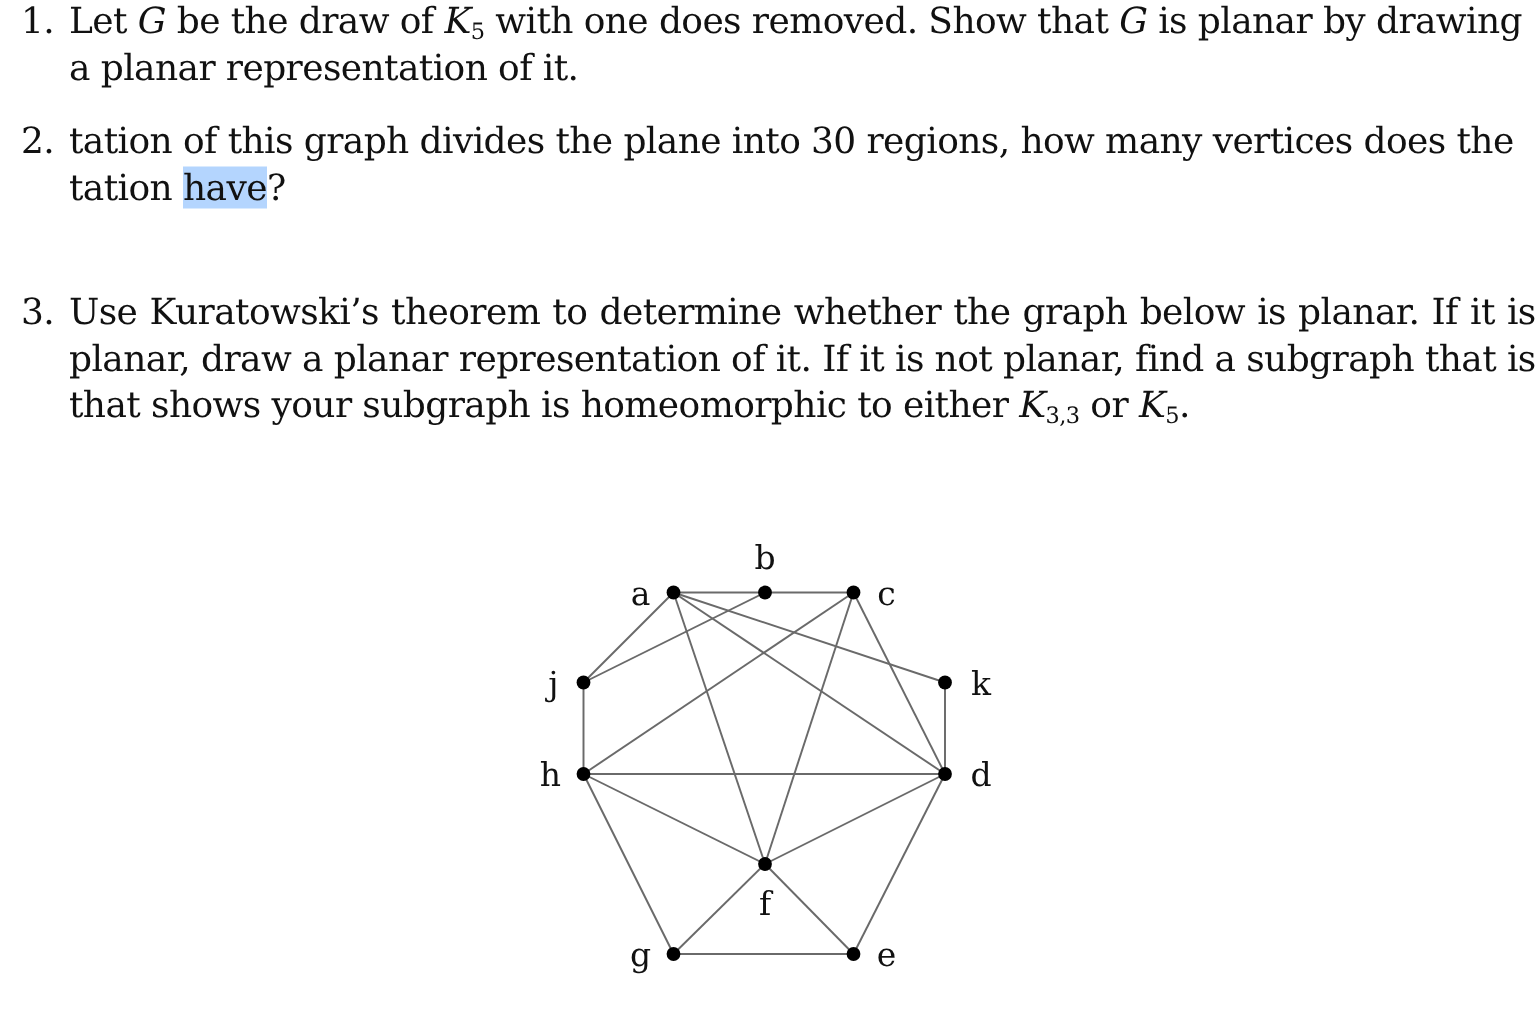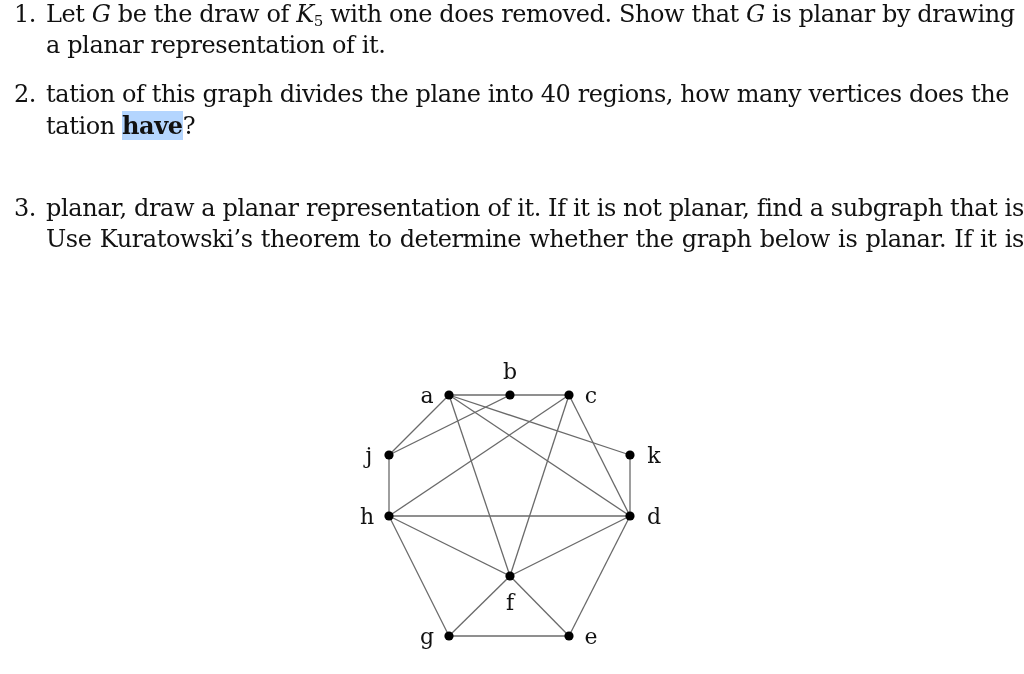--- a/index.html
+++ b/index.html
@@ -46,21 +46,20 @@
       font-style: italic;
     }
     sub {
       font-size: 15px;
       font-style: normal;
       vertical-align: -4px;
       line-height: 0;
     }
     .hl {
       background: #b4d5fe;
-      font-weight: bold;
     }
     #p1 { top: -1px; }
     #p2 { top: 79px; }
     #p3 { top: 193px; }
 
     svg#graph {
       position: absolute;
       left: 0;
       top: 0;
       width: 1024px;
@@ -86,30 +85,31 @@
   <span class="num">1.</span>
   <div class="body">
     <span class="line"><span>Let </span><span class="math">G</span><span> be the draw of </span><span class="math"><span>K</span><sub>5</sub></span><span> with one does removed. Show that </span><span class="math">G</span><span> is planar by drawing</span></span>
     <span class="line last">a planar representation of it.</span>
   </div>
 </div>
 
 <div class="problem" id="p2">
   <span class="num">2.</span>
   <div class="body">
-    <span class="line">tation of this graph divides the plane into 40 regions, how many vertices does the</span>
+    <span class="line">tation of this graph divides the plane into 30 regions, how many vertices does the</span>
     <span class="line last"><span>tation </span><span class="hl">have</span><span>?</span></span>
   </div>
 </div>
 
 <div class="problem" id="p3">
   <span class="num">3.</span>
   <div class="body">
+    <span class="line">Use Kuratowski’s theorem to determine whether the graph below is planar.  If it is</span>
     <span class="line">planar, draw a planar representation of it.  If it is not planar, find a subgraph that is</span>
-    <span class="line">Use Kuratowski’s theorem to determine whether the graph below is planar.  If it is</span>
+    <span class="line last"><span>that shows your subgraph is homeomorphic to either </span><span class="math"><span>K</span><sub>3,3</sub></span><span> or </span><span class="math"><span>K</span><sub>5</sub></span><span>.</span></span>
   </div>
 </div>
 
 <svg id="graph" xmlns="http://www.w3.org/2000/svg" viewBox="0 0 1024 674">
   <g id="edges">
       <line x1="449" y1="395" x2="510" y2="395" class="edge"></line>
       <line x1="510" y1="395" x2="569" y2="395" class="edge"></line>
       <line x1="449" y1="395" x2="389" y2="455" class="edge"></line>
       <line x1="510" y1="395" x2="389" y2="455" class="edge"></line>
       <line x1="449" y1="395" x2="510" y2="576" class="edge"></line>

